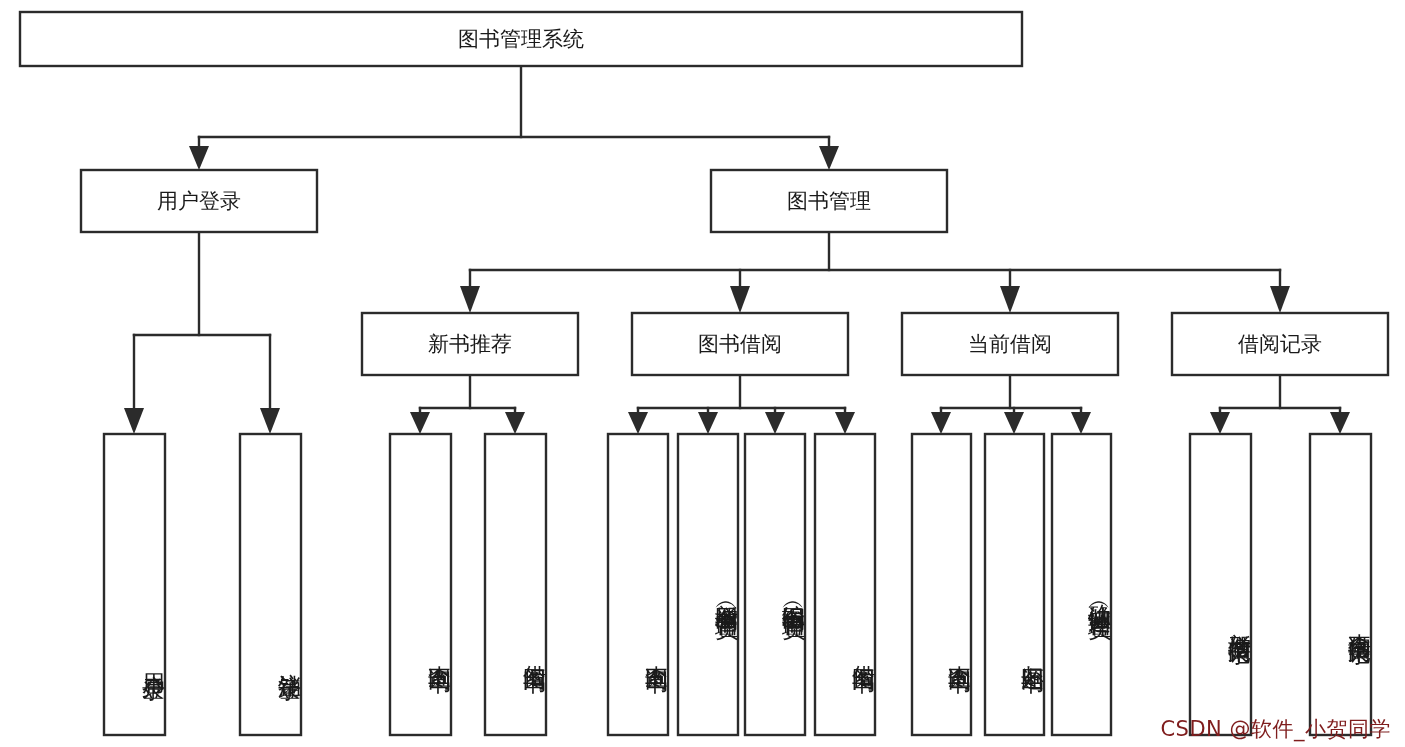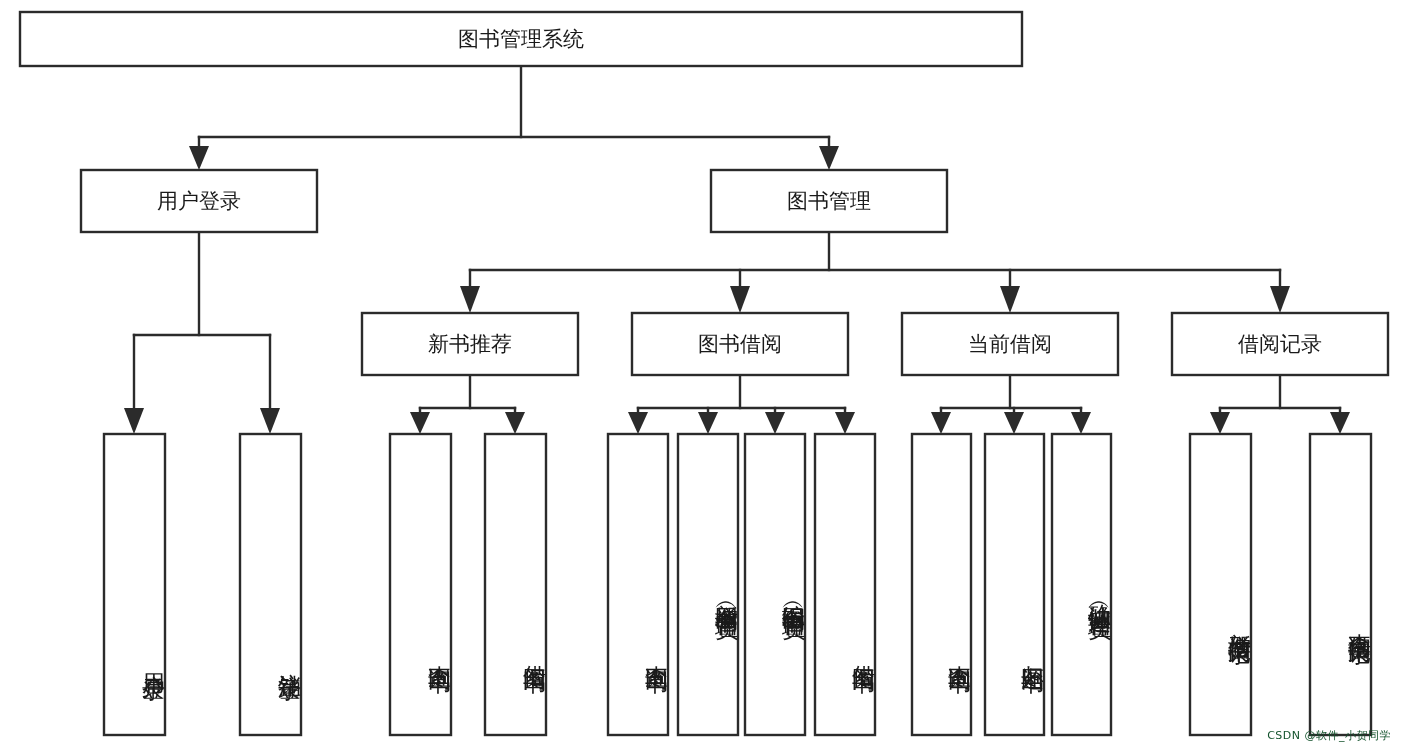--- a/index.html
+++ b/index.html
@@ -63,22 +63,22 @@
     display: flex;
     align-items: flex-start;
     justify-content: center;
     pointer-events: none;
   }
   .watermark {
     position: absolute;
     right: 14px;
     bottom: 4px;
     font-family: "DejaVu Sans", "Liberation Sans", sans-serif;
-    font-size: 11px;
-    color: #14532d;
+    font-size: 21px;
+    color: #7f1d1d;
     letter-spacing: 0.5px;
     white-space: nowrap;
   }
 </style>
 </head>
 <body>
 
 <div id="diagram-root">
 
   <svg id="diagram-canvas" viewBox="0 0 1405 747">

